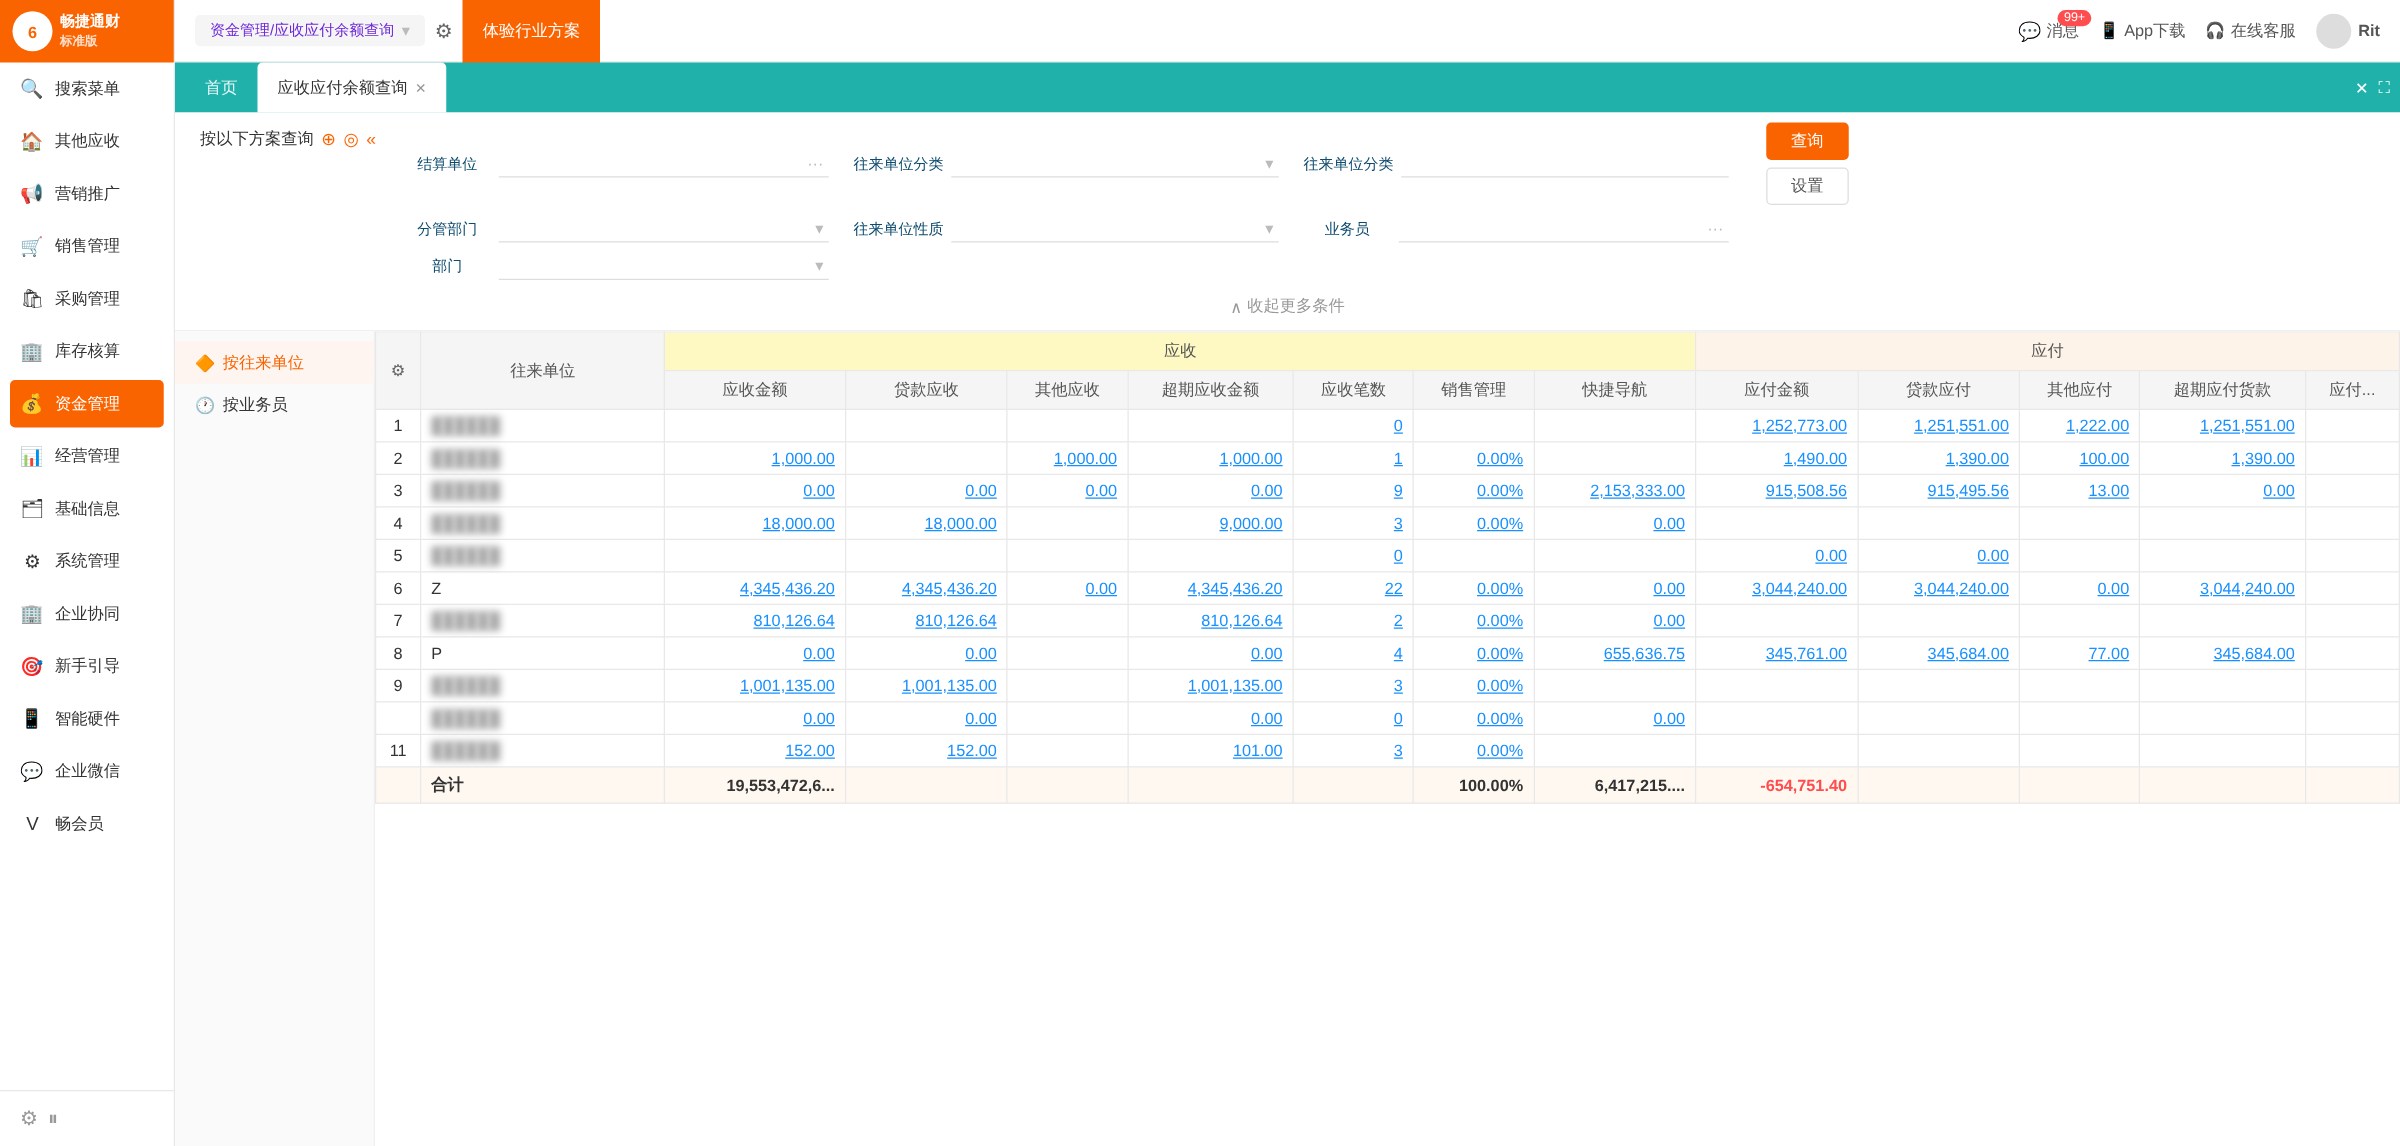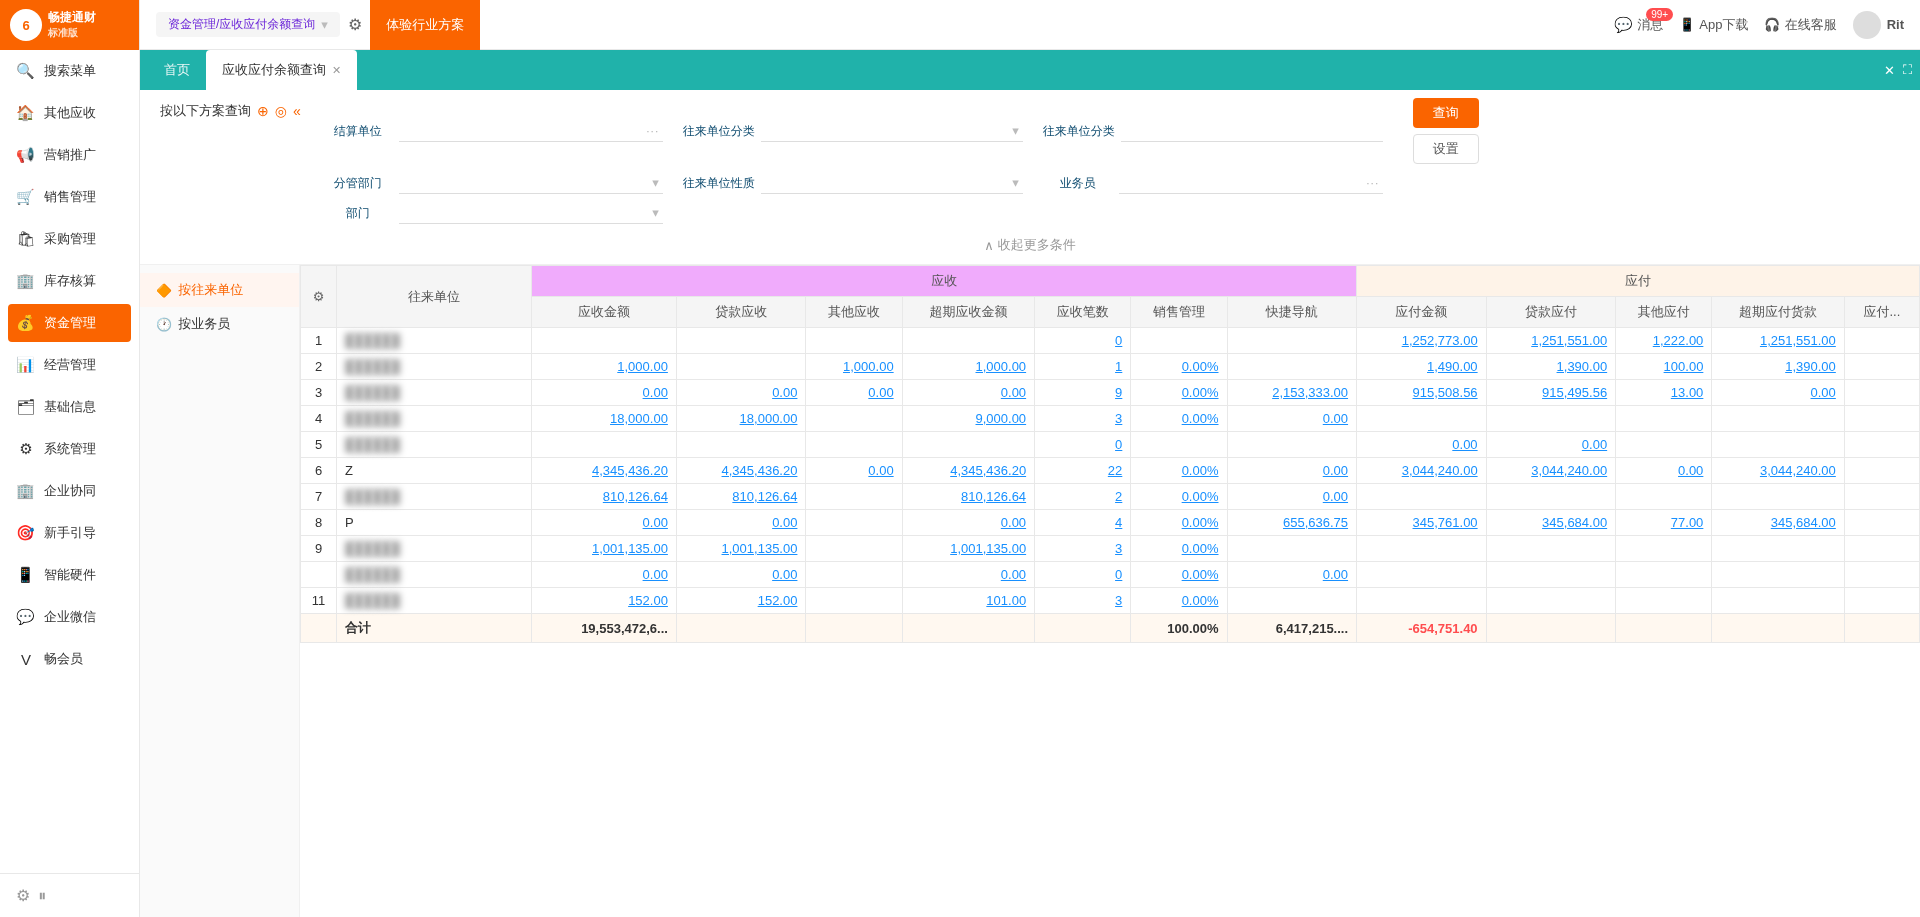--- a/index.html
+++ b/index.html
@@ -302,21 +302,21 @@
       </div>
 
       <div class="table-container">
         <table class="data-table">
           <thead>
             <tr>
               <th rowspan="2" style="width:36px;">
                 <span class="settings-icon">⚙</span>
               </th>
               <th rowspan="2" style="min-width:140px;">往来单位</th>
-              <th colspan="7" class="th-group" style="background:#f0abfc;">应收</th>
+              <th colspan="7" class="th-group" style="background:#fef9c3;">应收</th>
               <th colspan="5" class="th-group" style="background:#fef3e8;">应付</th>
             </tr>
             <tr>
               <th>应收金额</th>
               <th>贷款应收</th>
               <th>其他应收</th>
               <th>超期应收金额</th>
               <th>应收笔数</th>
               <th>销售管理</th>
               <th>快捷导航</th>

